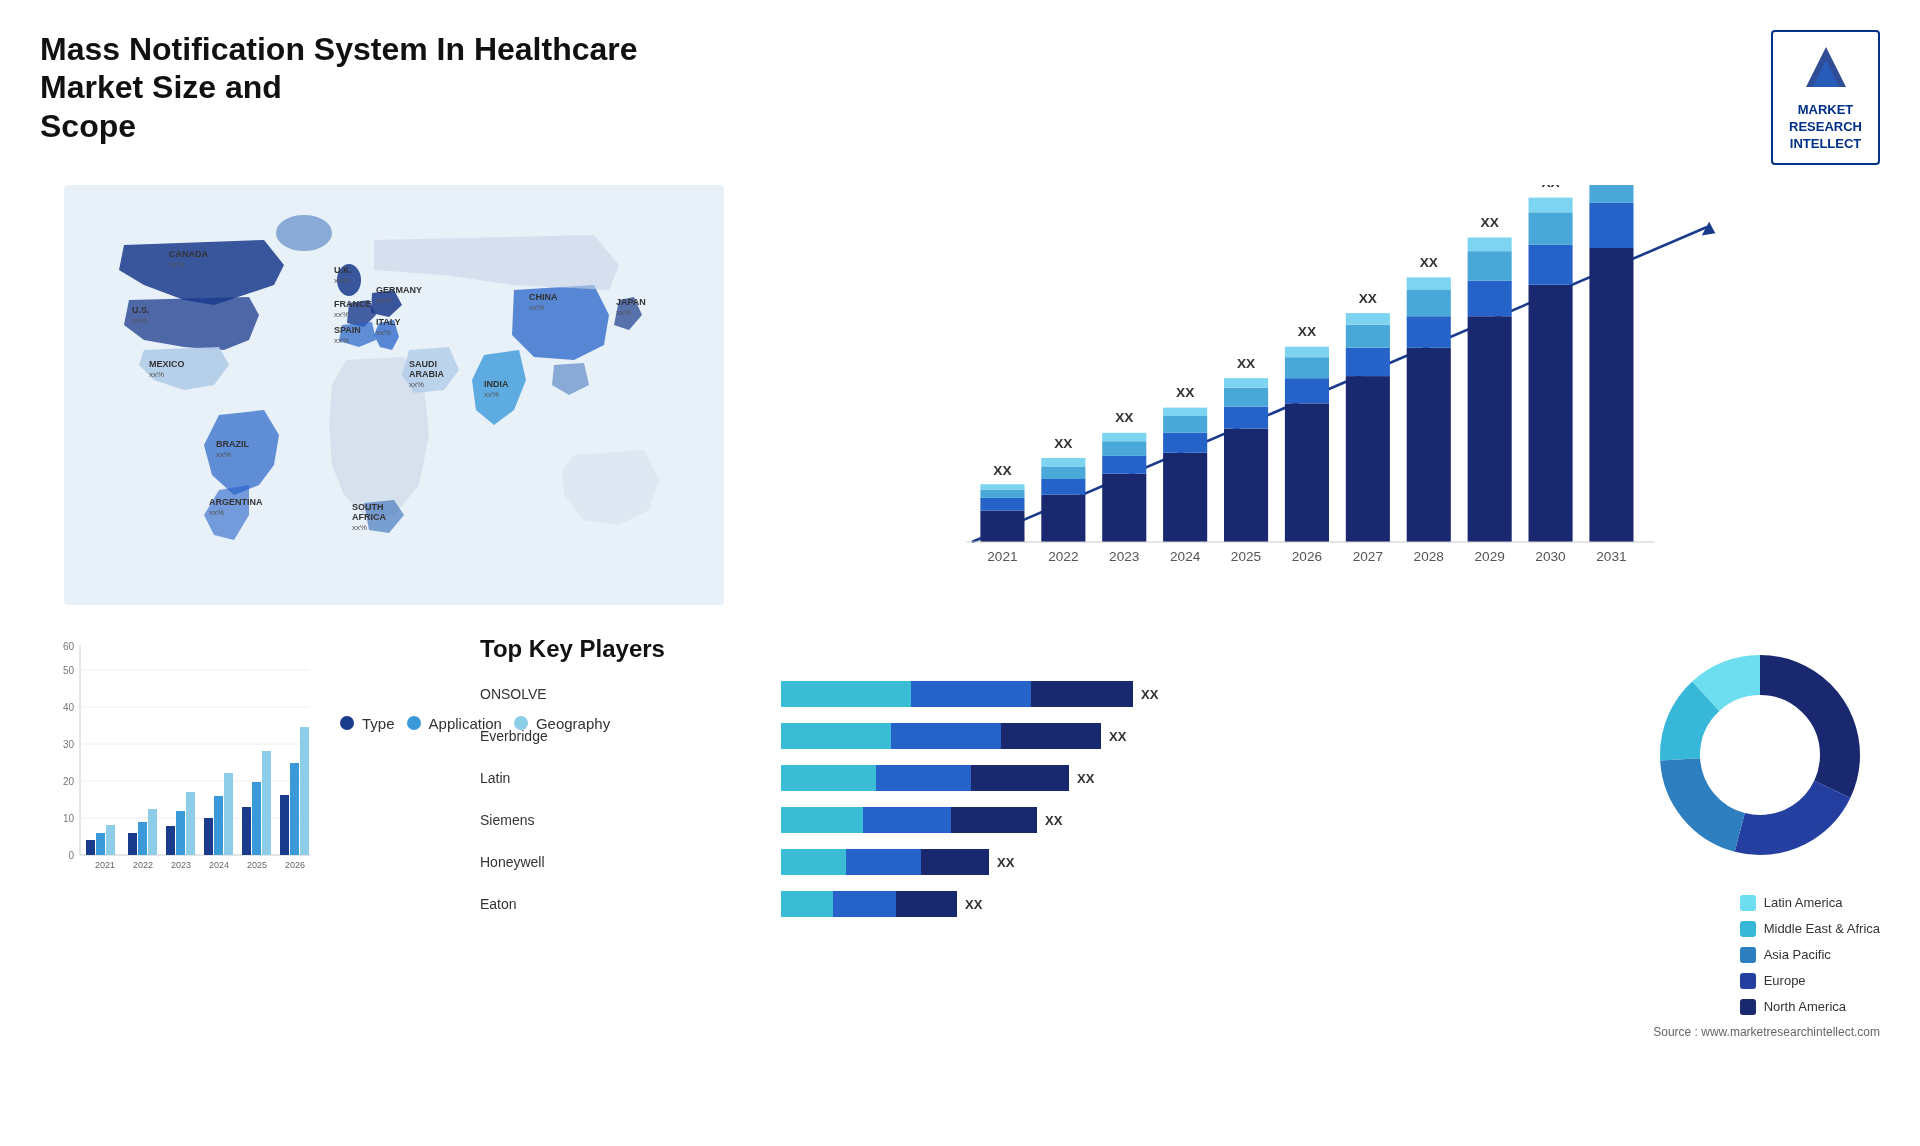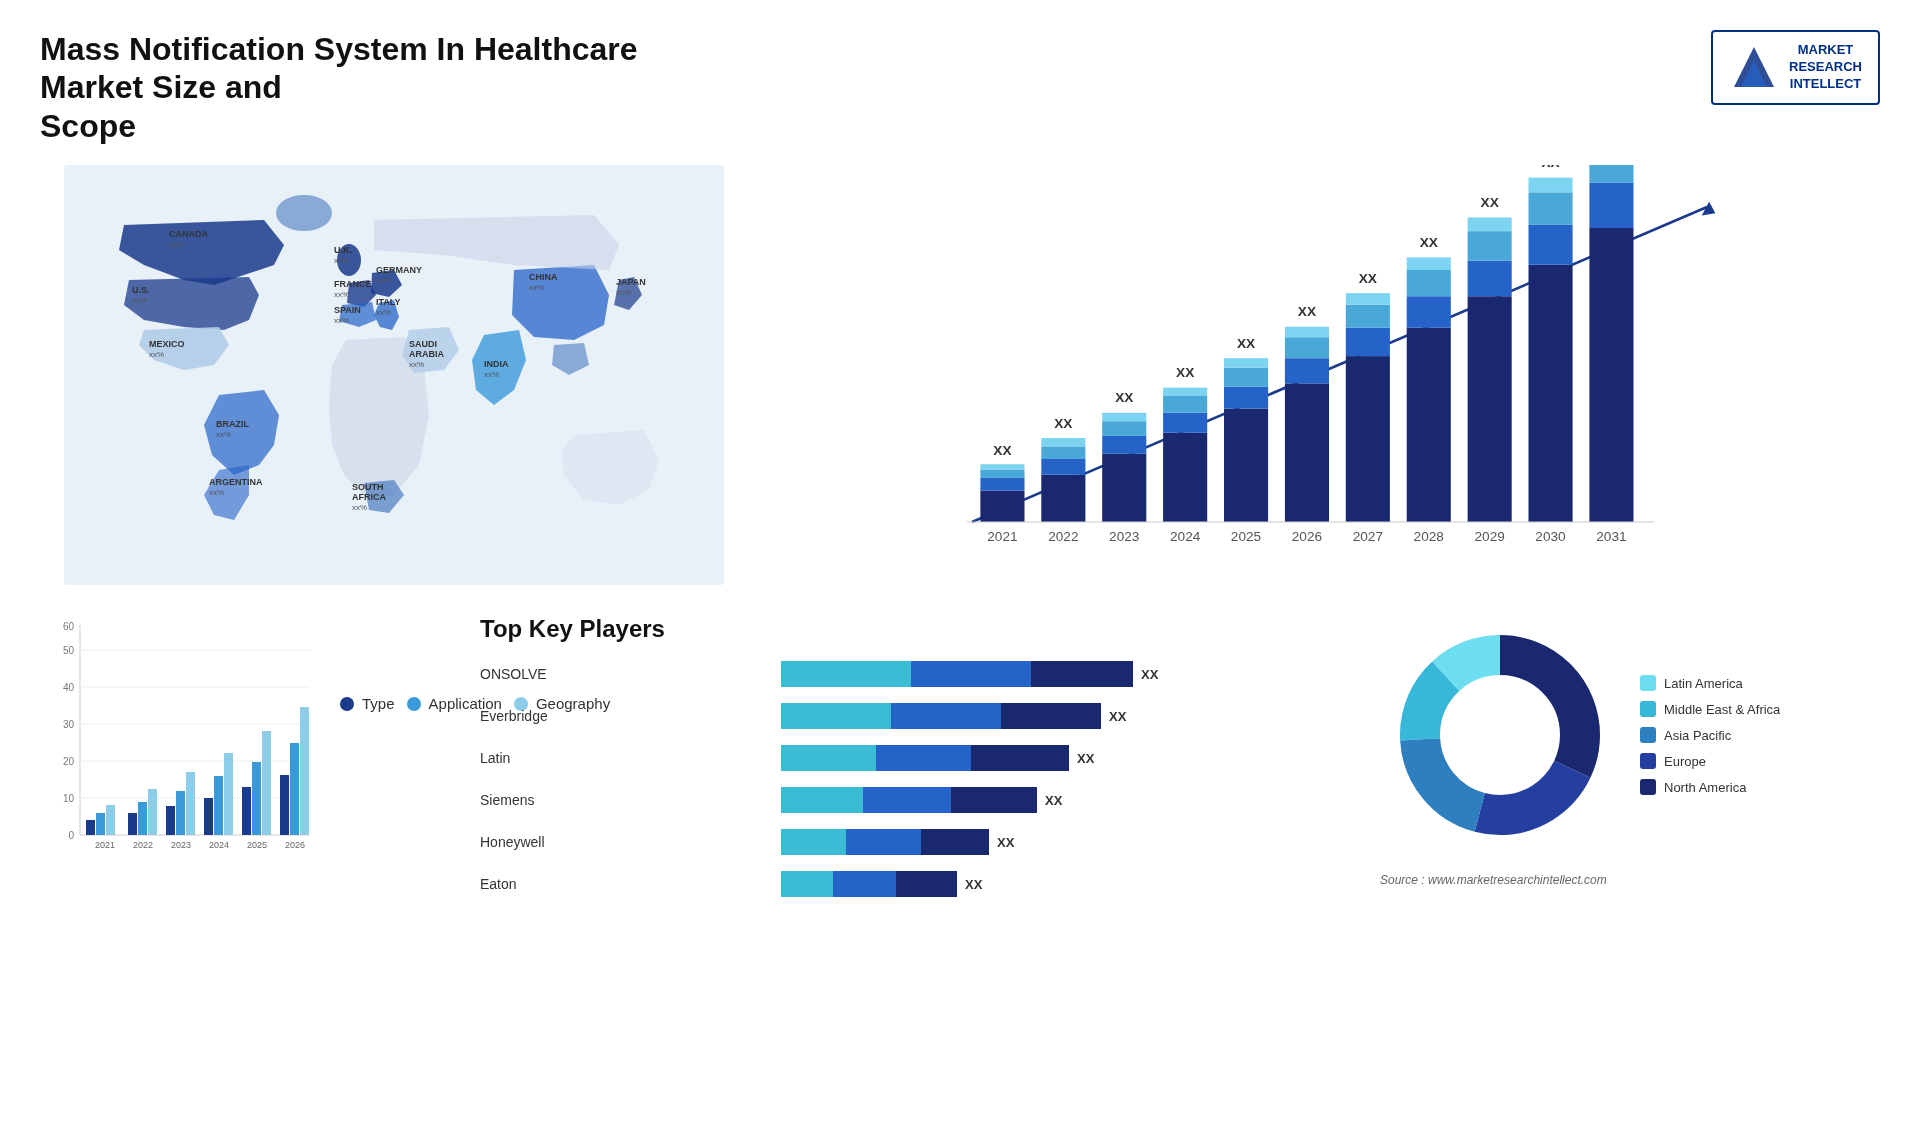--- a/index.html
+++ b/index.html
@@ -23,20 +23,21 @@
       max-width: 700px;
       line-height: 1.2;
     }
     .logo-area {
       display: flex;
       align-items: center;
       gap: 10px;
       border: 2px solid #003087;
       padding: 10px 16px;
       border-radius: 4px;
+      flex-direction: column;
     }
     .logo-icon {
       width: 50px;
       height: 50px;
     }
     .logo-text {
       font-size: 13px;
       font-weight: bold;
       color: #003087;
       line-height: 1.3;
@@ -135,21 +136,22 @@
     }
     .player-bar-wrap {
       flex: 1;
       height: 30px;
       position: relative;
     }
     
     .donut-area {
       display: flex;
       gap: 20px;
-      align-items: center;
+      align-items: flex-end;
+      flex-direction: column;
     }
     .donut-svg {
       width: 240px;
       height: 240px;
       flex-shrink: 0;
     }
     .donut-legend {
       display: flex;
       flex-direction: column;
       gap: 10px;
@@ -161,24 +163,24 @@
       font-size: 13px;
       color: #333;
     }
     .donut-legend-color {
       width: 16px;
       height: 16px;
       border-radius: 3px;
       flex-shrink: 0;
     }
     .source-text {
+      text-align: right;
       font-size: 12px;
       color: #666;
-      margin-top: 18px;
-      font-style: italic;
+      margin-top: 10px;
     }
     .map-label {
       font-size: 9px;
       font-weight: bold;
       fill: #333;
     }
     .map-label-val {
       font-size: 8px;
       fill: #555;
     }

